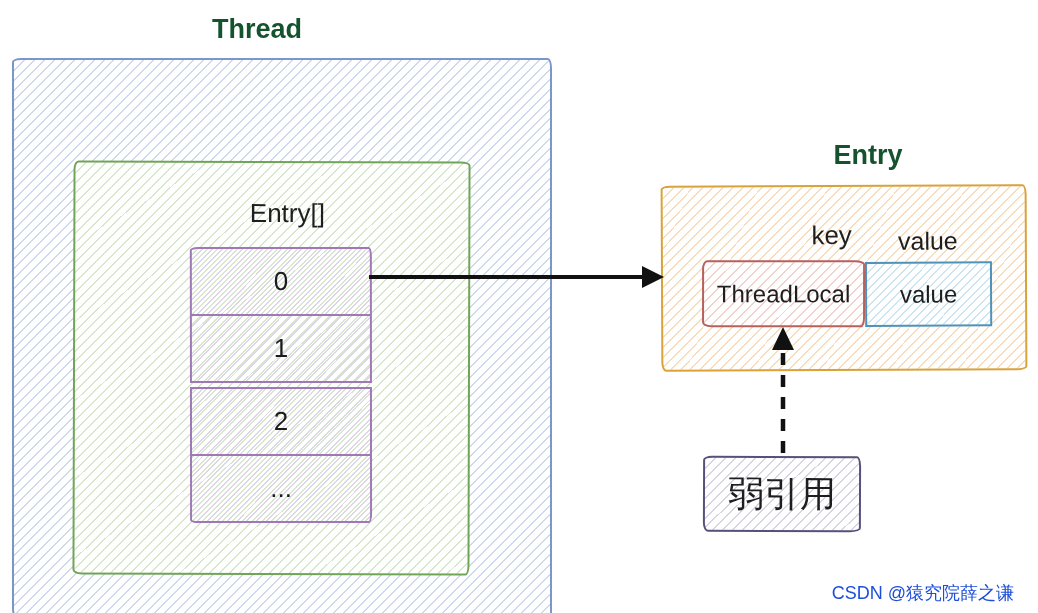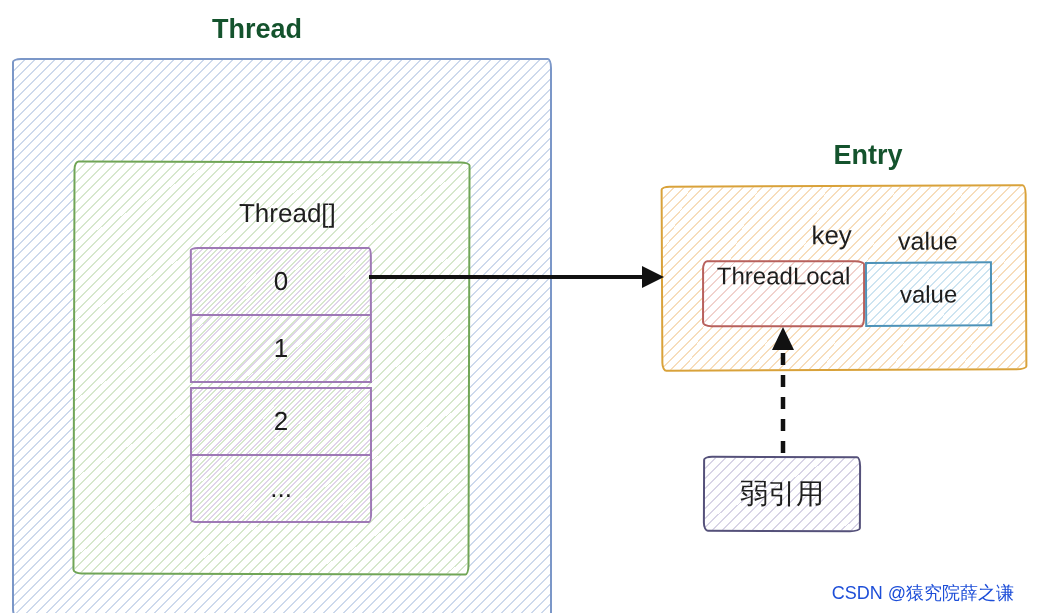--- a/index.html
+++ b/index.html
@@ -67,39 +67,39 @@
     border-color: #d9a23a;
     background-image: repeating-linear-gradient(135deg,
       #f7ddbb 0px, #f7ddbb 1.4px, transparent 1.4px, transparent 7px);
     transform: rotate(-0.25deg);
   }
   .key-box {
     left: 39px; top: 73px; width: 163px; height: 67px;
     border-color: #b8605c;
     background-image: repeating-linear-gradient(135deg,
       #f1d2cd 0px, #f1d2cd 1.4px, transparent 1.4px, transparent 7px);
-    display: flex; align-items: flex-start; justify-content: center;
+    display: flex; align-items: center; justify-content: center;
     font-size: 24px;
     transform: rotate(0.3deg);
   }
   .value-box {
     left: 202px; top: 75px; width: 127px; height: 65px;
     border-color: #4d92b8;
     background-image: repeating-linear-gradient(135deg,
       #cde4f1 0px, #cde4f1 1.4px, transparent 1.4px, transparent 6px);
     display: flex; align-items: center; justify-content: center;
     font-size: 24px;
   }
   .weakref-box {
     left: 703px; top: 456px; width: 158px; height: 76px;
     border-color: #55517a;
     background-image: repeating-linear-gradient(135deg,
       #d8d4e6 0px, #d8d4e6 1.4px, transparent 1.4px, transparent 7px);
     display: flex; align-items: center; justify-content: center;
-    font-size: 28px;
+    font-size: 36px;
     transform: rotate(0.2deg);
   }
 
   .thread-title { left: 157px; top: 14px; width: 200px; }
   .tlm-title    { position: absolute; left: 103px; top: 52px; width: 260px;
                   text-align: center; font-size: 27px; white-space: nowrap; }
   .entryarr-title { position: absolute; left: 112px; top: 35px; width: 200px;
                   text-align: center; font-size: 26px; white-space: nowrap; }
   .entry-title  { left: 768px; top: 140px; width: 200px; }
   .key-label    { position: absolute; left: 69px; top: 33px; width: 120px;
@@ -121,21 +121,21 @@
 </head>
 <body>
 
 <div class="canvas">
 
   <div class="title thread-title">Thread</div>
 
   <div class="box sketch1 thread-box">
 
     <div class="box sketch2 tlm-box">
-      <div class="entryarr-title">Thread[]</div>
+      <div class="entryarr-title">Entry[]</div>
 
       <div class="cells">
         <div class="cell r1">0</div>
         <div class="cell">1</div>
         <div class="cell gap-above">2</div>
         <div class="cell r2">...</div>
       </div>
     </div>
   </div>
 

